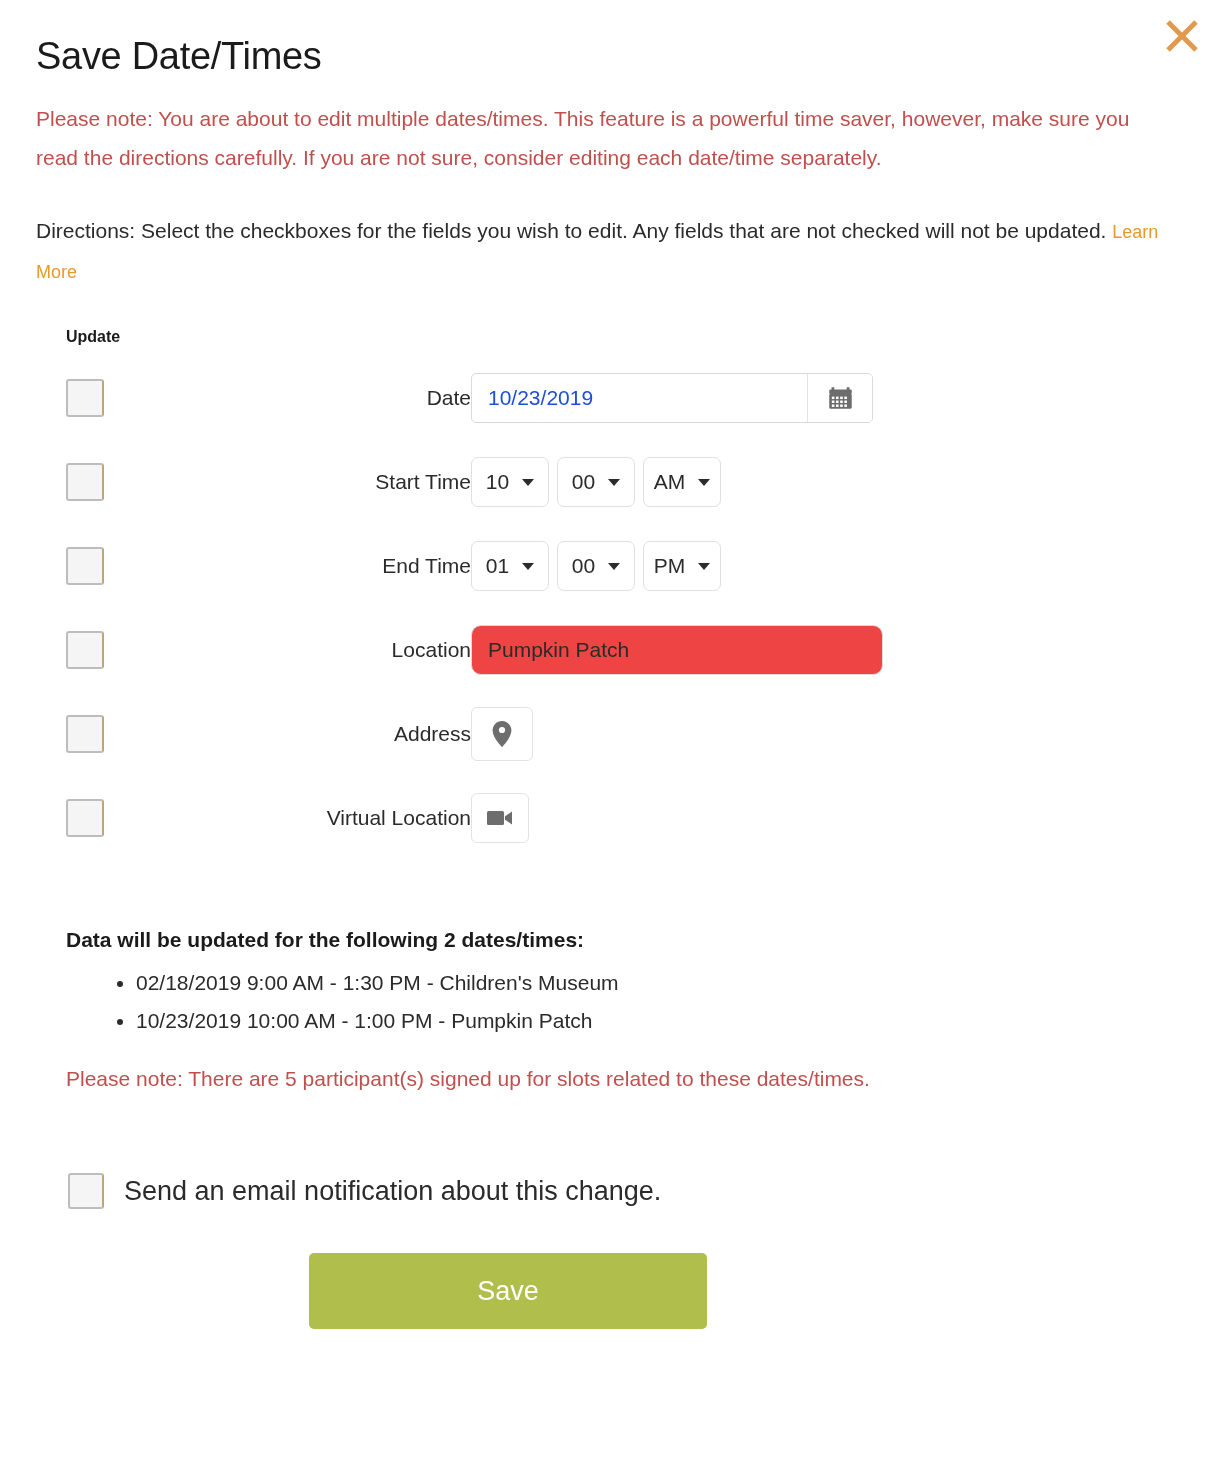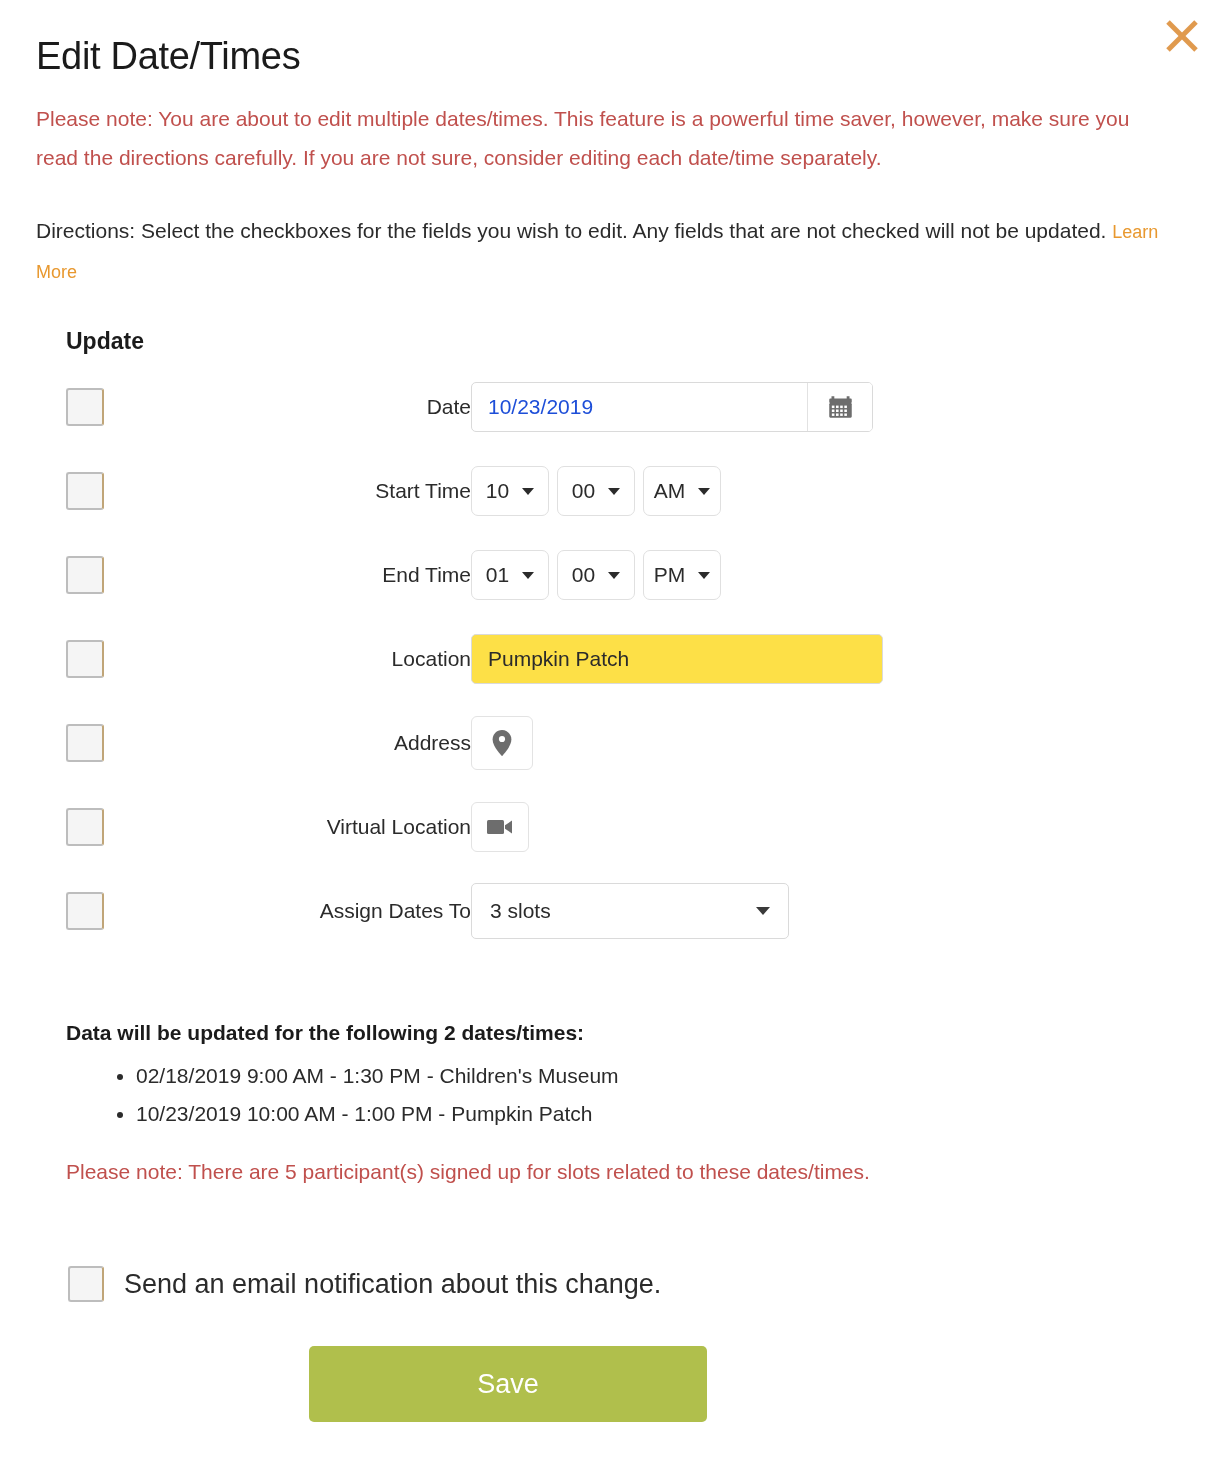--- a/index.html
+++ b/index.html
@@ -65,21 +65,21 @@
   }
   .learn-more {
     color: #e8982f;
     font-size: 18px;
     text-decoration: none;
     cursor: pointer;
   }
 
   
   .update-heading {
-    font-size: 23px;
+    font-size: 16px;
     font-weight: bold;
     color: #1b1b1b;
     margin: 0 0 10px 30px;
   }
 
   .form-rows { margin-left: 30px; }
 
   .form-row {
     display: flex;
     align-items: center;
@@ -162,27 +162,27 @@
     border-left: 6px solid transparent;
     border-right: 6px solid transparent;
     border-top: 7px solid #2b2b2b;
   }
 
   
   .text-input {
     width: 412px;
     height: 50px;
     border: 1px solid #dadada;
-    border-radius: 5px;
+    border-radius: 10px;
     font-family: "Liberation Sans", sans-serif;
     font-size: 21px;
     color: #2b2b2b;
     padding: 0 16px;
     outline: none;
-    background: #fde047;
+    background: #ef4444;
   }
 
   
   .icon-btn {
     width: 62px;
     height: 54px;
     border: 1px solid #e3e3e3;
     border-radius: 6px;
     background: #fff;
     display: flex;
@@ -275,21 +275,21 @@
 
 <button class="close-btn">
   <svg width="38" height="38" viewBox="0 0 38 38">
     <line x1="5" y1="5" x2="33" y2="33" stroke="#e09a4e" stroke-width="5" stroke-linecap="butt"></line>
     <line x1="33" y1="5" x2="5" y2="33" stroke="#e09a4e" stroke-width="5" stroke-linecap="butt"></line>
   </svg>
 </button>
 
 <div class="page">
 
-  <h1 class="page-title">Edit Date/Times</h1>
+  <h1 class="page-title">Save Date/Times</h1>
 
   <p class="note-red">Please note: You are about to edit multiple dates/times. This feature is a powerful time saver, however, make sure you read the directions carefully. If you are not sure, consider editing each date/time separately.</p>
 
   <p class="directions"><span>Directions: Select the checkboxes for the fields you wish to edit. Any fields that are not checked will not be updated.</span> <a class="learn-more" href="#">Learn More</a></p>
 
   <div class="update-heading">Update</div>
 
   <div class="form-rows">
 
     <div class="form-row">
@@ -389,30 +389,20 @@
       <div class="control">
         <button class="icon-btn sm">
           <svg width="28" height="20" viewBox="0 0 28 20">
             <rect x="1" y="3" width="17" height="14" rx="1.5" fill="#6d6d6d"></rect>
             <path d="M19 8.2 L26 3.6 L26 16.4 L19 11.8 Z" fill="#6d6d6d"></path>
           </svg>
         </button>
       </div>
     </div>
 
-    <div class="form-row">
-      <span class="cb"></span>
-      <span class="row-label">Assign Dates To</span>
-      <div class="control">
-        <div class="assign-select">
-          <span>3 slots</span>
-          <span class="caret-sm"></span>
-        </div>
-      </div>
-    </div>
 
   </div>
 
   <div class="summary">
     <div class="summary-heading">Data will be updated for the following 2 dates/times:</div>
     <ul class="summary-list">
       <li>02/18/2019 9:00 AM - 1:30 PM - Children's Museum</li>
       <li>10/23/2019 10:00 AM - 1:00 PM - Pumpkin Patch</li>
     </ul>
     <p class="note-red-2">Please note: There are 5 participant(s) signed up for slots related to these dates/times.</p>

